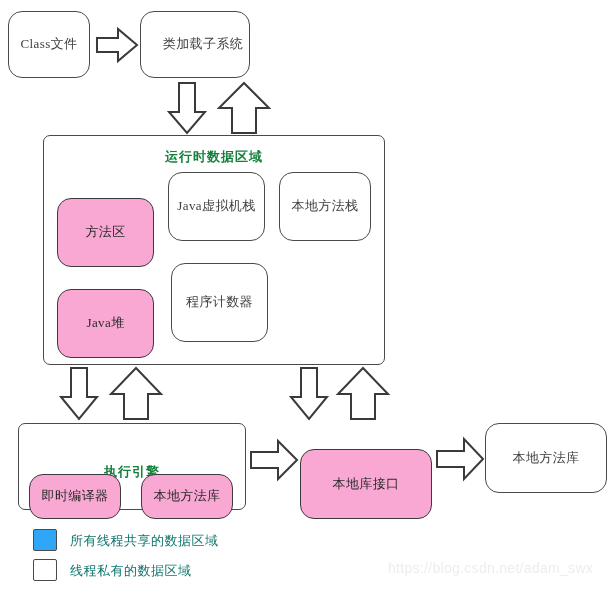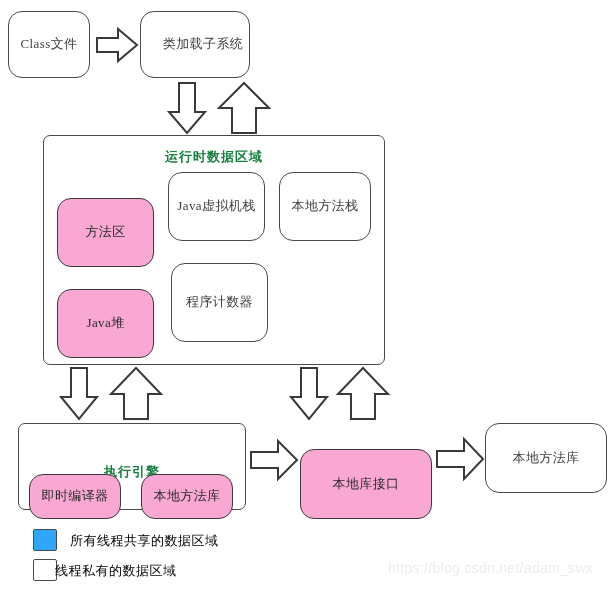--- a/index.html
+++ b/index.html
@@ -68,21 +68,21 @@
     position: absolute;
     box-sizing: border-box;
     border: 1.6px solid #4a4a4a;
     border-radius: 2px;
   }
   .legend-swatch.blue { background: #2FA6F7; }
   .legend-swatch.white { background: #ffffff; }
   .legend-label {
     position: absolute;
     font-size: 13px;
-    color: #000000;
+    color: #0f766e;
     letter-spacing: 0.5px;
     white-space: nowrap;
   }
   .watermark {
     position: absolute;
     font-size: 14px;
     color: #ededed;
     font-family: "Liberation Sans", "DejaVu Sans", sans-serif;
     letter-spacing: 0.3px;
     white-space: nowrap;
@@ -171,17 +171,17 @@
   </svg>
 
   <div class="box" style="left:485px; top:423px; width:122px; height:70px;">
     <span>本地方法库</span>
   </div>
 
   <div class="legend-swatch blue" style="left:33px; top:529px; width:24px; height:22px;"></div>
   <div class="legend-label" style="left:70px; top:532px;">所有线程共享的数据区域</div>
 
   <div class="legend-swatch white" style="left:33px; top:559px; width:24px; height:22px;"></div>
-  <div class="legend-label" style="left:55px; top:562px;">线程私有的数据区域</div>
+  <div class="legend-label" style="left:70px; top:562px;">线程私有的数据区域</div>
 
   <div class="watermark" style="left:388px; top:560px;">https://blog.csdn.net/adam_swx</div>
 
 </div>
 
 </body></html>

